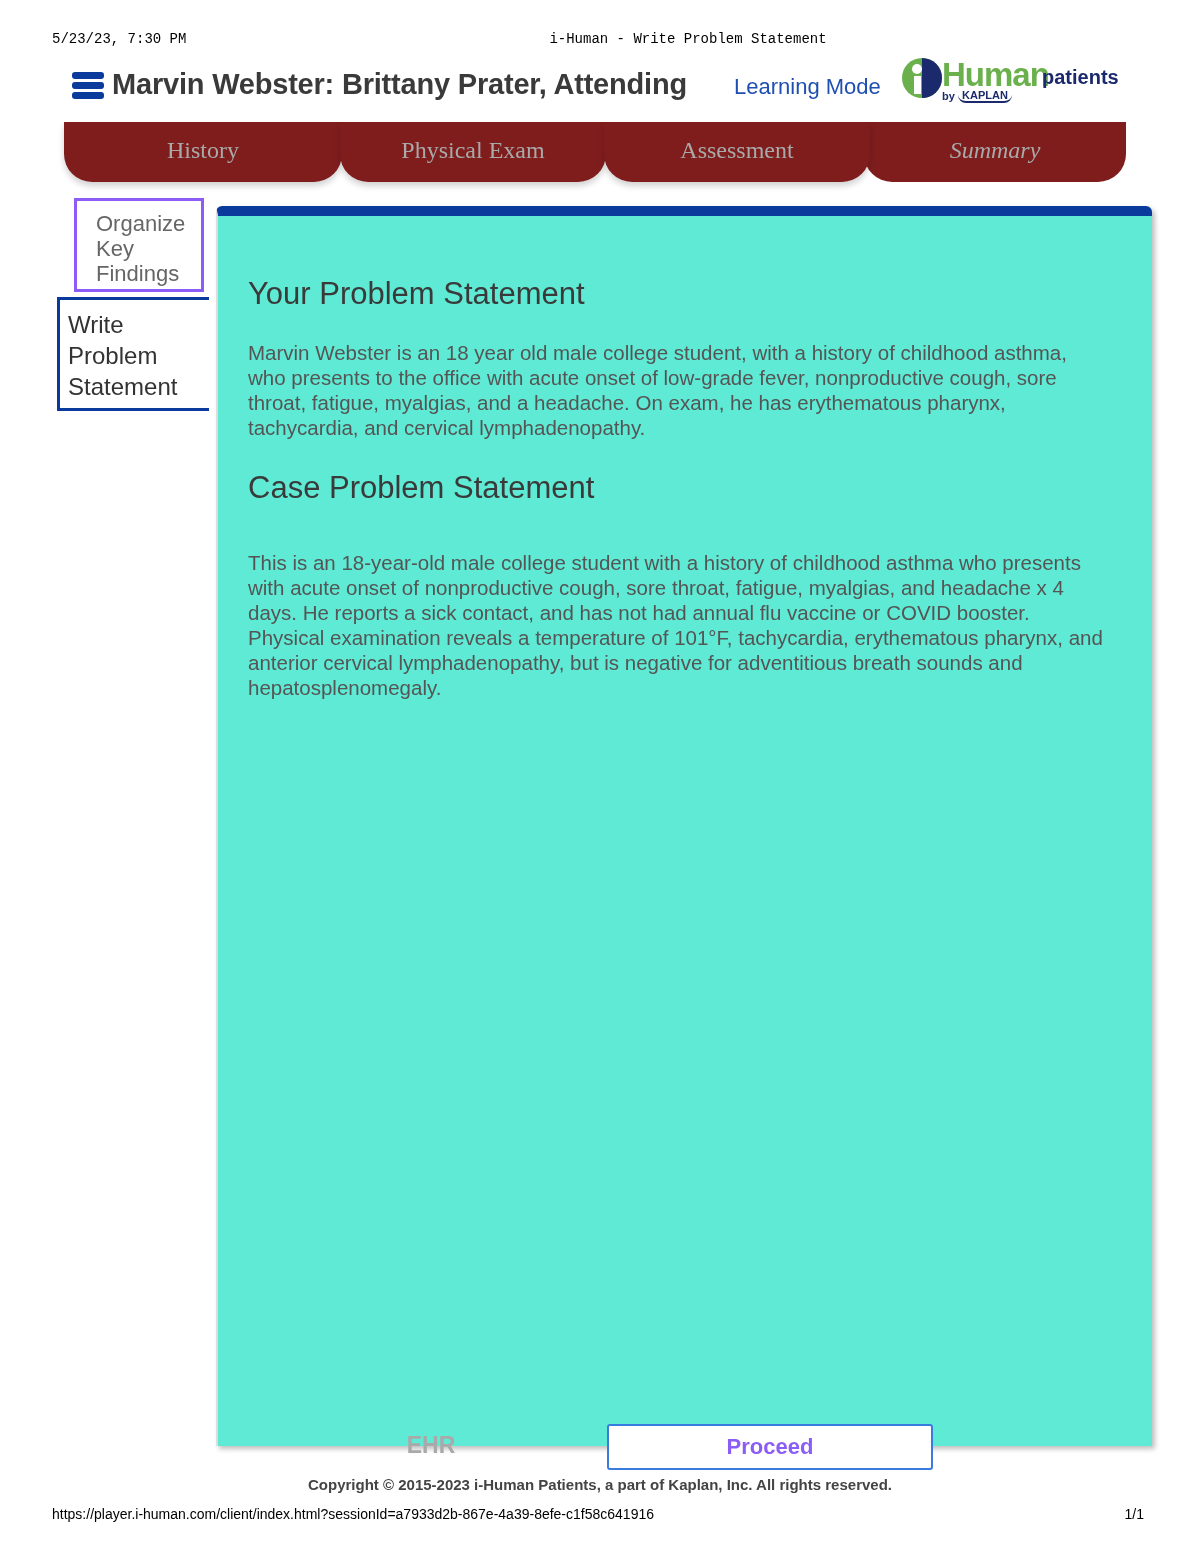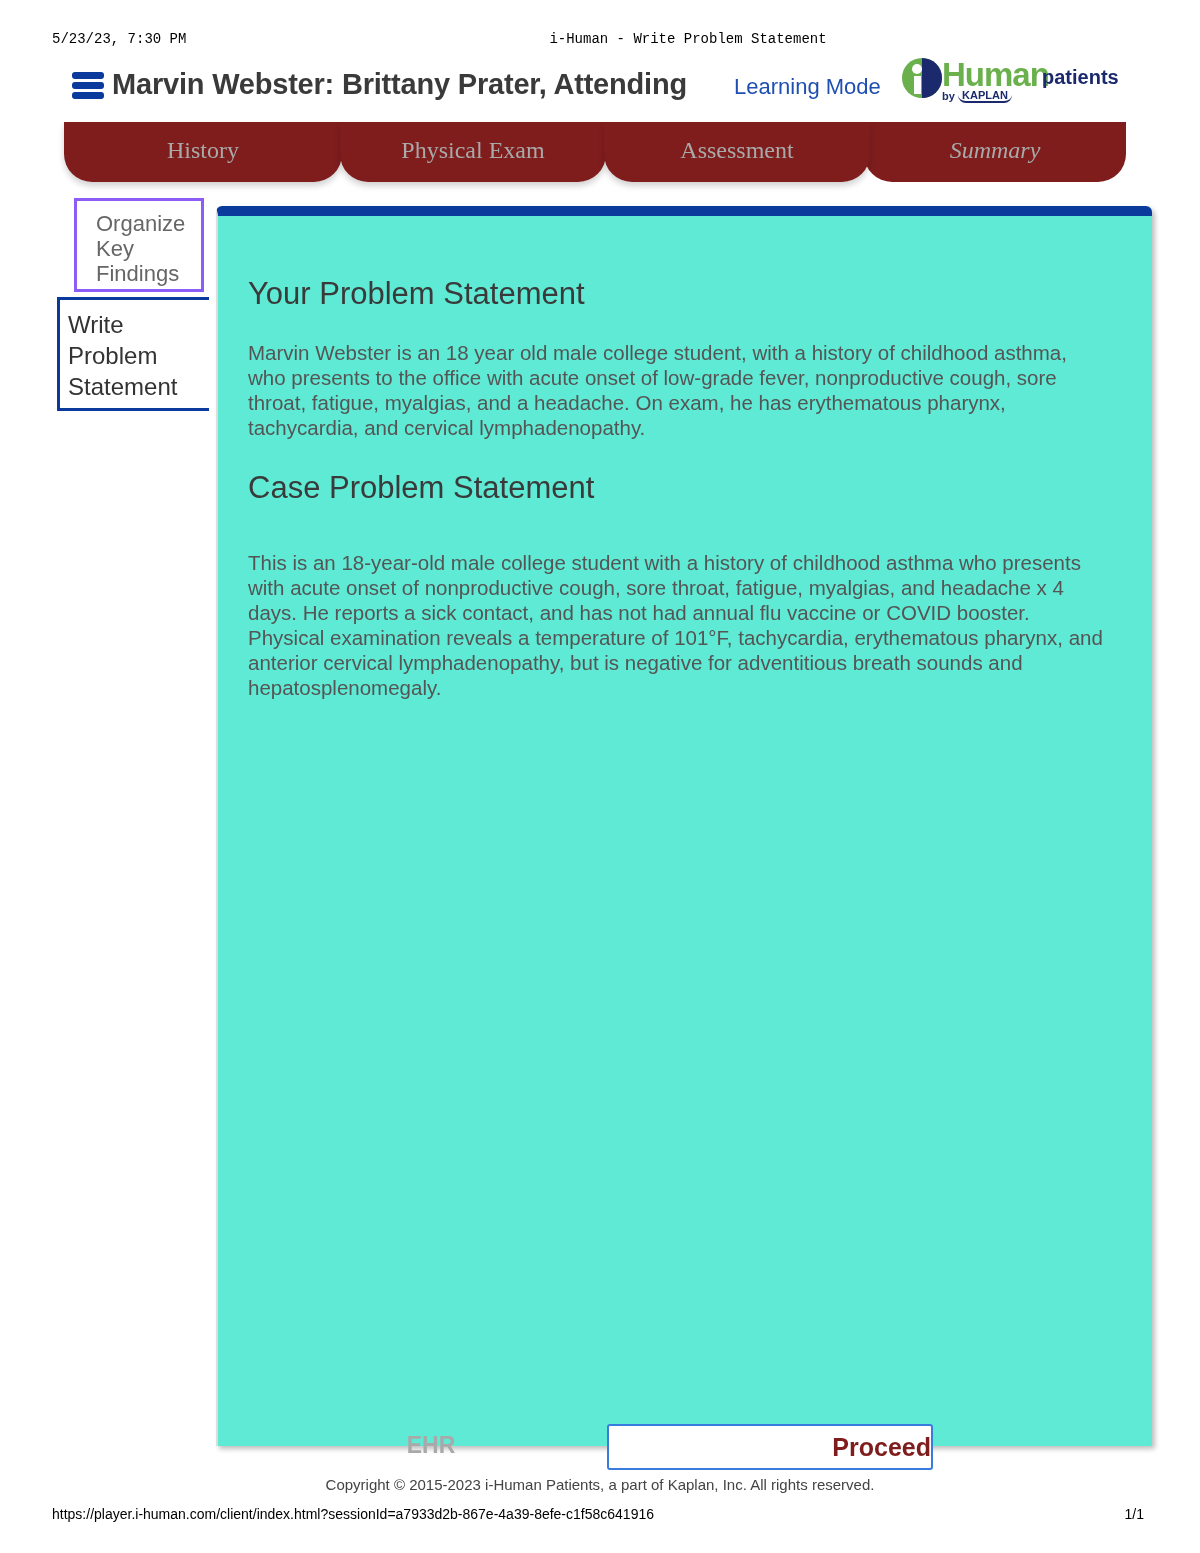--- a/index.html
+++ b/index.html
@@ -44,22 +44,22 @@
   .section h2 { margin: 0; font-weight: normal; font-size: 31px; color: #3a3a3a; }
   .section p { margin: 0; font-size: 20.5px; line-height: 25px; color: #555; }
   .sec1 { top: 60px; }
   .sec1 p { margin-top: 28px; }
   .sec2 { top: 254px; }
   .sec2 p { margin-top: 44px; }
 
   .footer-buttons { position: absolute; top: 1424px; left: 0; width: 1200px; height: 46px; }
   .ehr-button { position: absolute; left: 290px; top: 8px; width: 282px; text-align: center; font-size: 23px; color: #a9a9a9; font-weight: bold; cursor: pointer; }
   .proceed-button { position: absolute; left: 607px; top: 0; width: 326px; height: 46px; border: 2px solid #3a7be0; border-radius: 3px;
-                    box-sizing: border-box; text-align: right; line-height: 42px; font-size: 25px; color: #7f1d1d; font-weight: bold; background: #fff; cursor: pointer; }
-  .copyright { position: absolute; top: 1476px; left: 0; width: 1200px; text-align: center; font-size: 15px; color: #444; }
+                    box-sizing: border-box; text-align: center; line-height: 42px; font-size: 22px; color: #8b5cf6; font-weight: bold; background: #fff; cursor: pointer; }
+  .copyright { position: absolute; top: 1476px; left: 0; width: 1200px; text-align: center; font-size: 15px; color: #444; font-weight: bold; }
 
   .print-footer { position: absolute; top: 1506px; left: 0; width: 1200px; font-size: 14px; color: #000; }
   .print-url { position: absolute; left: 52px; top: 0; }
   .print-page { position: absolute; right: 56px; top: 0; }
 </style>
 </head>
 <body>
 
 <div class="print-header">
   <span class="print-date">5/23/23, 7:30 PM</span>

